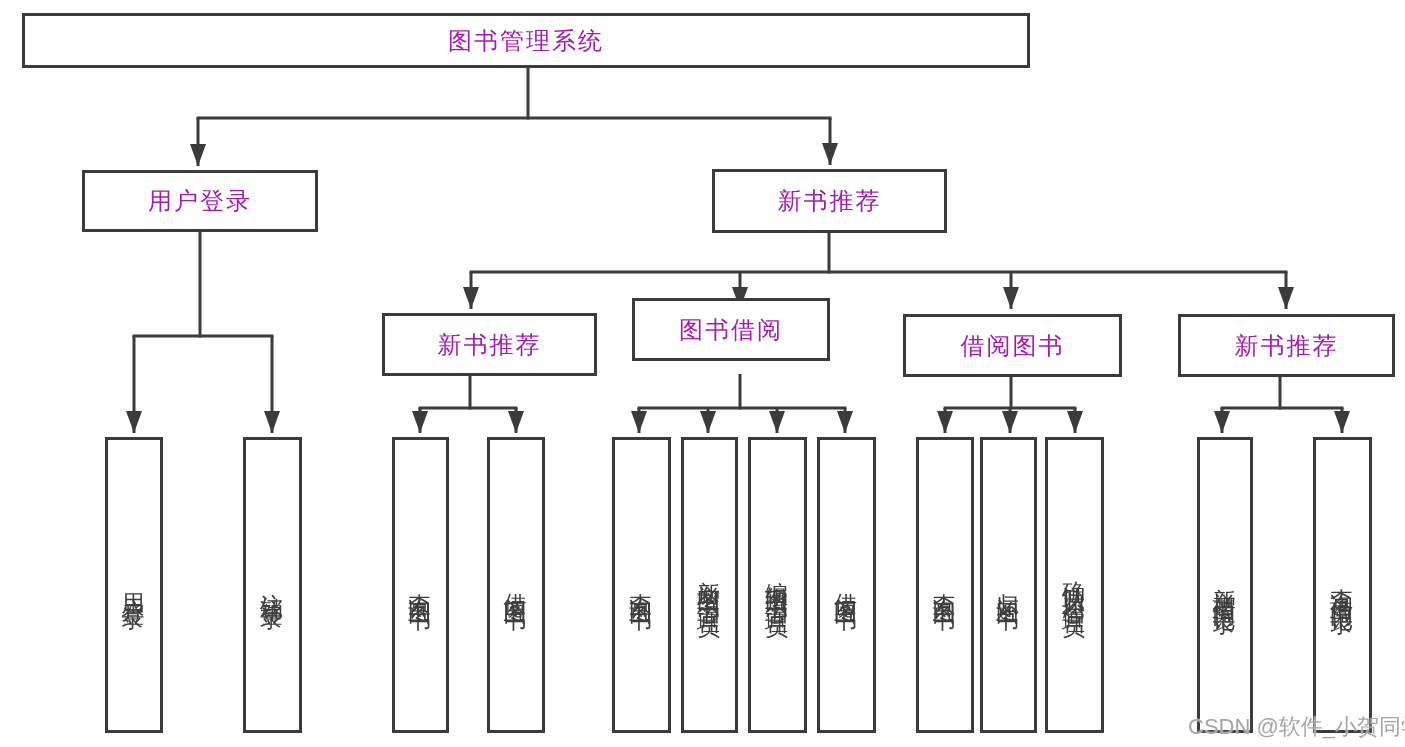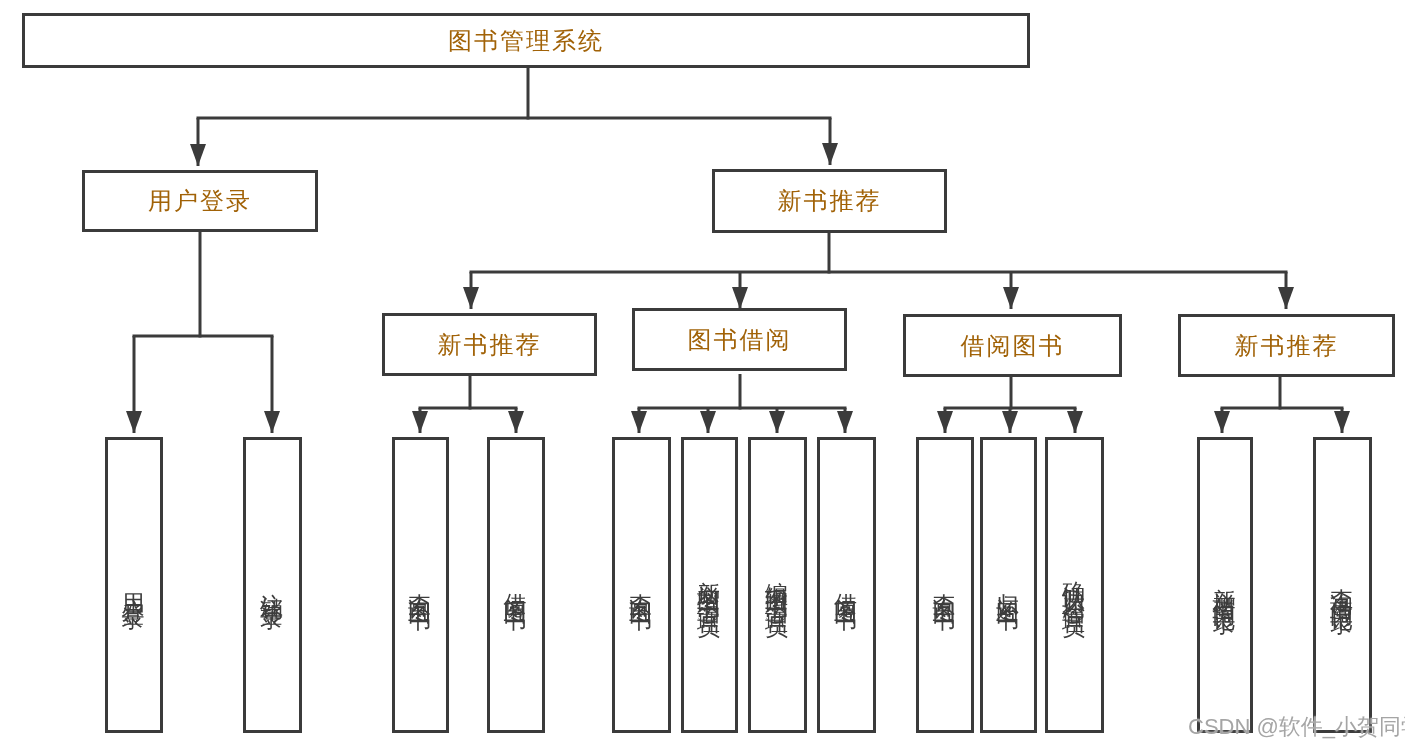--- a/index.html
+++ b/index.html
@@ -31,21 +31,21 @@
     background: #ffffff;
     display: flex;
     align-items: center;
     justify-content: center;
     z-index: 2;
   }
   .node-h span {
     font-size: 24px;
     letter-spacing: 2px;
     white-space: nowrap;
-    color: #a16207;
+    color: #a21caf;
   }
   .node-v span {
     writing-mode: vertical-rl;
     text-orientation: mixed;
     font-size: 23px;
     letter-spacing: 5px;
     white-space: nowrap;
     color: #3d3d3d;
   }
   .watermark {
@@ -123,21 +123,21 @@
   <div class="node node-h" style="left:82px; top:170px; width:236px; height:62px">
     <span>用户登录</span>
   </div>
   <div class="node node-h" style="left:712px; top:169px; width:235px; height:64px">
     <span>新书推荐</span>
   </div>
 
   <div class="node node-h" style="left:382px; top:313px; width:215px; height:63px">
     <span>新书推荐</span>
   </div>
-  <div class="node node-h" style="left:632px; top:308px; width:215px; height:63px">
+  <div class="node node-h" style="left:632px; top:298px; width:198px; height:63px">
     <span>图书借阅</span>
   </div>
   <div class="node node-h" style="left:903px; top:314px; width:219px; height:63px">
     <span>借阅图书</span>
   </div>
   <div class="node node-h" style="left:1178px; top:314px; width:217px; height:63px">
     <span>新书推荐</span>
   </div>
 
   <div class="node node-v" style="left:105px; top:437px; width:58px; height:296px">

